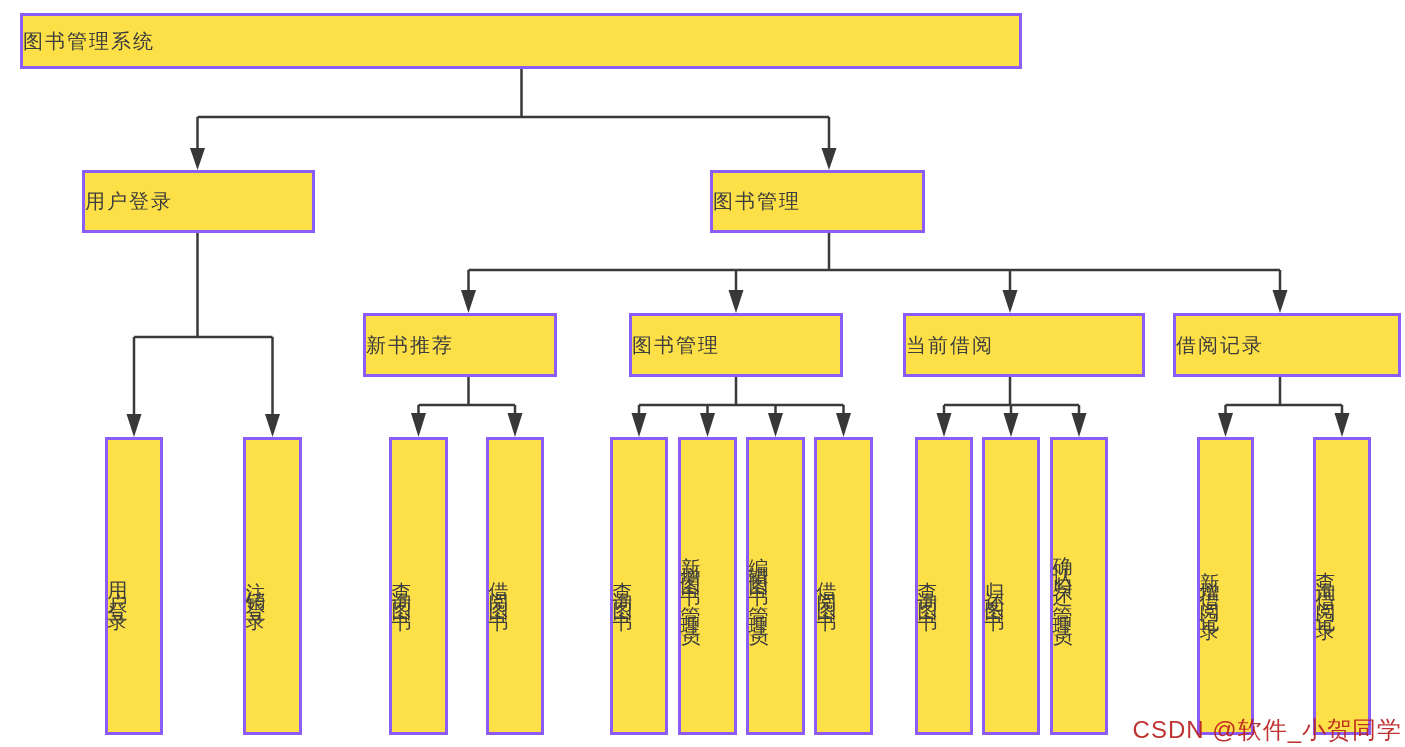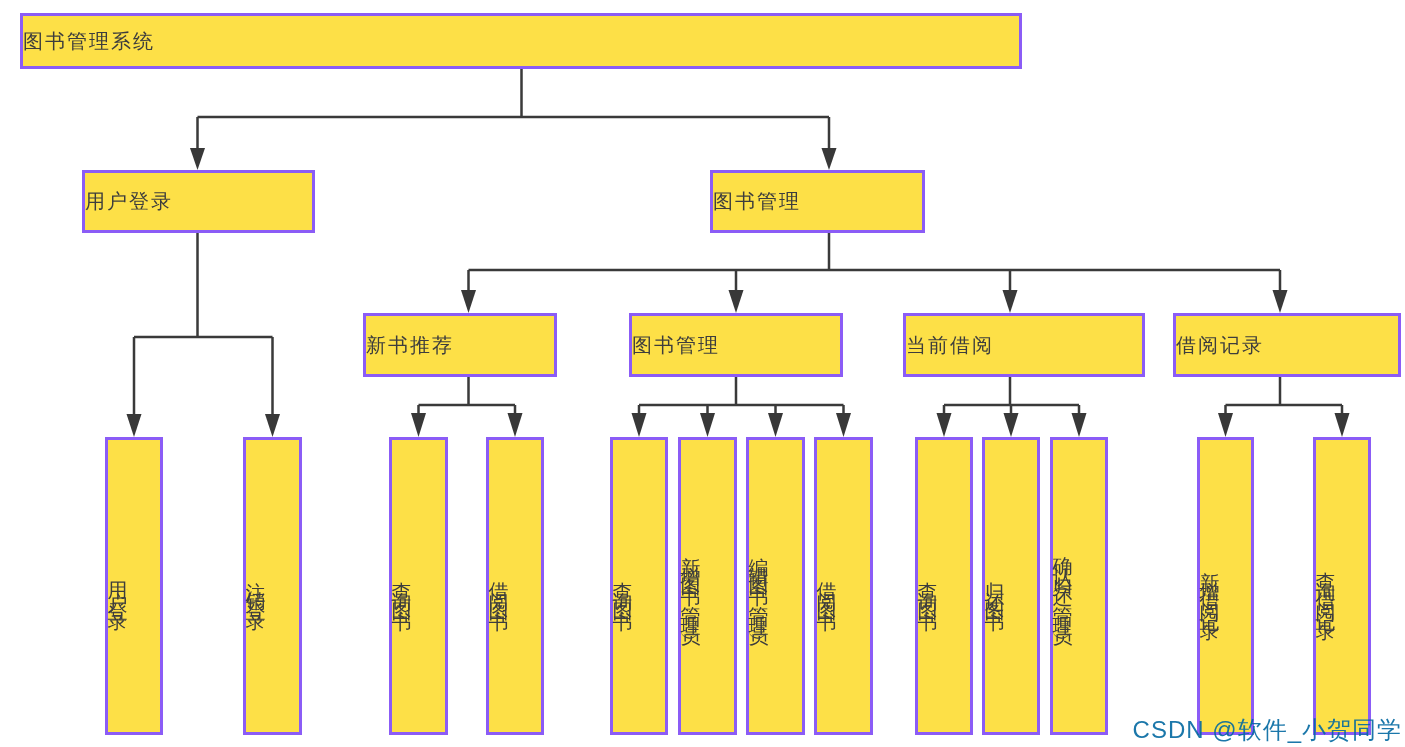--- a/index.html
+++ b/index.html
@@ -20,21 +20,21 @@
   .hlabel{font-size:20px;letter-spacing:2px;white-space:nowrap;color:#3d3d3d;}
   .leaf{top:437px;height:298px;}
   .vtext{
     writing-mode:vertical-rl;
     font-size:20px;letter-spacing:10px;line-height:1;
     color:#3d3d3d;white-space:nowrap;
   }
   .watermark{
     position:absolute;top:714px;right:3px;z-index:3;
     font-size:24px;letter-spacing:1px;
-    color:#0369a1;opacity:0.9;white-space:nowrap;
+    color:#b91c1c;opacity:0.9;white-space:nowrap;
   }
 </style>
 </head>
 <body>
 
 <div id="stage">
 
   <svg class="connectors" width="1405" height="747" viewBox="0 0 1405 747">
     <g stroke="#3a3a3a" stroke-width="2.5" fill="none">
 

